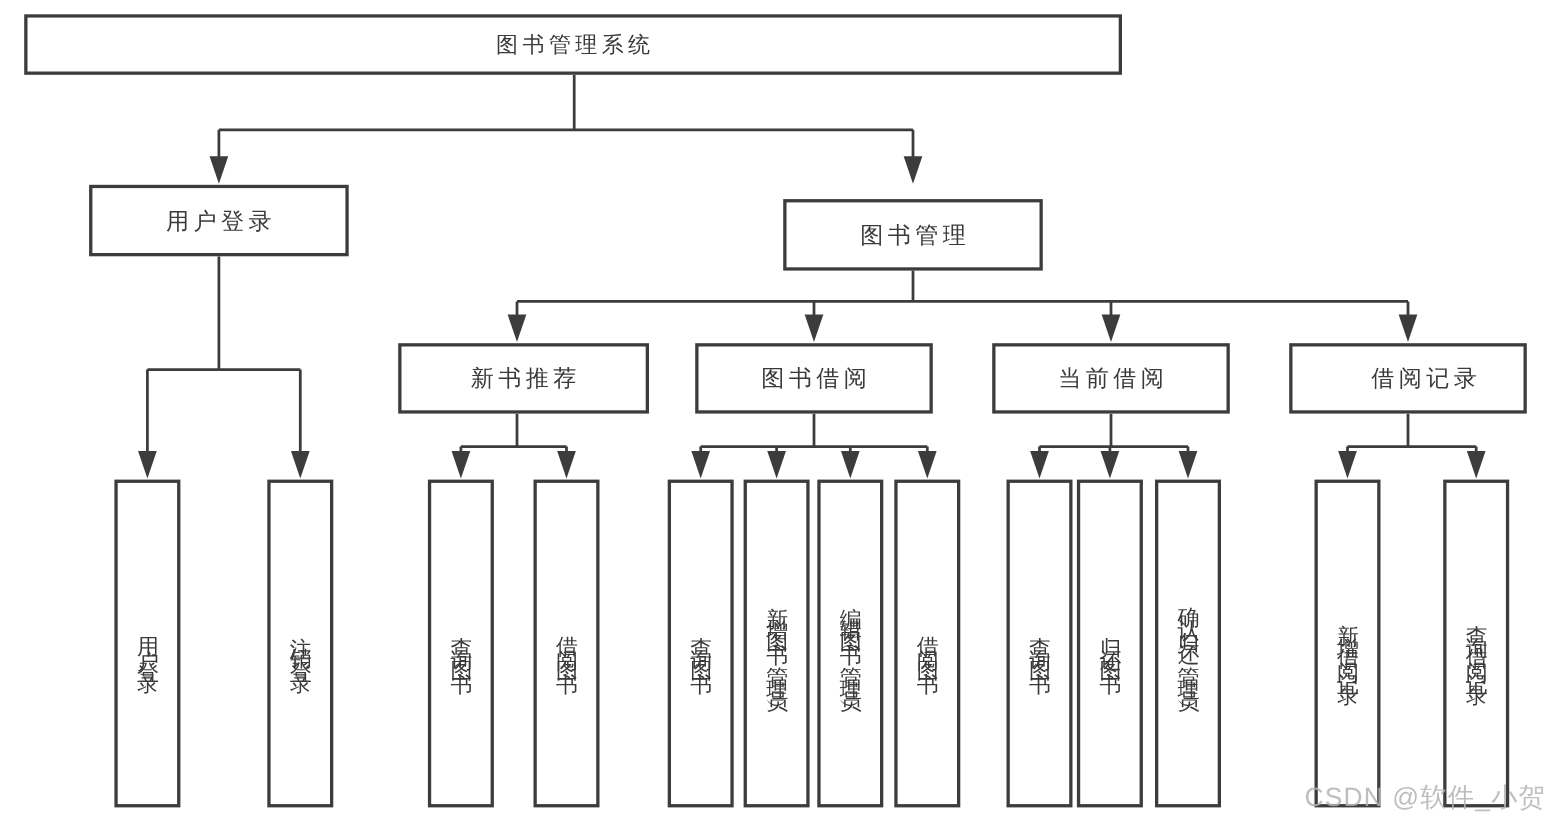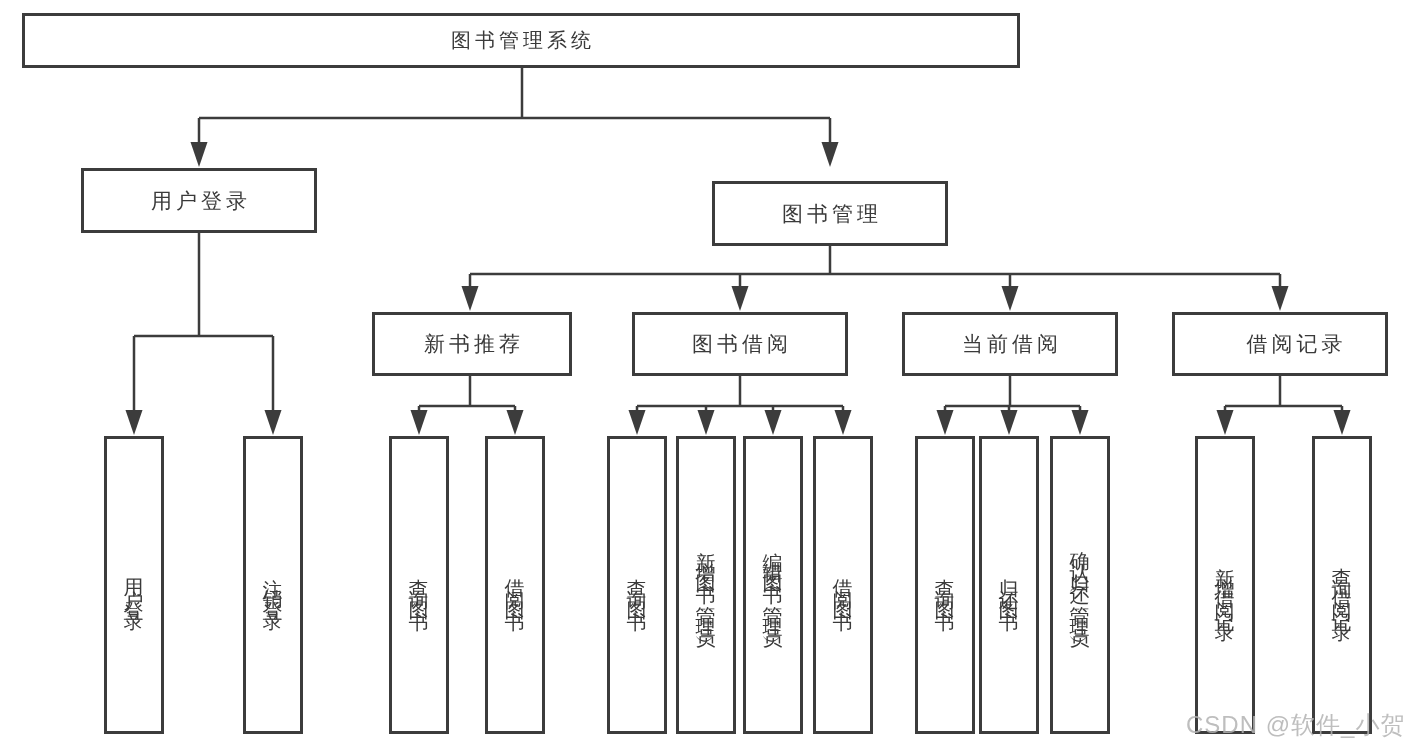--- a/index.html
+++ b/index.html
@@ -98,21 +98,21 @@
       <polygon points="1216.5,410 1233.5,410 1225,435"></polygon>
       <polygon points="1333.5,410 1350.5,410 1342,435"></polygon>
     </g>
   </svg>
 
   <div class="node hnode root" style="left:22px;top:13px;width:998px;height:55px;">图书管理系统</div>
 
   <div class="node hnode" style="left:81px;top:168px;width:236px;height:65px;">用户登录</div>
   <div class="node hnode" style="left:712px;top:168px;width:236px;height:65px;margin-top:13px;">图书管理</div>
 
-  <div class="node hnode" style="left:372px;top:312px;width:200px;height:64px;">新书推荐</div>
+  <div class="node hnode" style="left:362px;top:312px;width:228px;height:64px;">新书推荐</div>
   <div class="node hnode" style="left:902px;top:312px;width:216px;height:64px;">当前借阅</div>
   <div class="node hnode" style="left:632px;top:312px;width:216px;height:64px;">图书借阅</div>
   <div class="node hnode" style="left:1172px;top:312px;width:216px;height:64px;padding-left:29px;">借阅记录</div>
 
   <div class="node vnode" style="left:104px;top:436px;width:60px;height:298px;">
     <span>用户登录</span>
   </div>
   <div class="node vnode" style="left:243px;top:436px;width:60px;height:298px;">
     <span>注销登录</span>
   </div>

